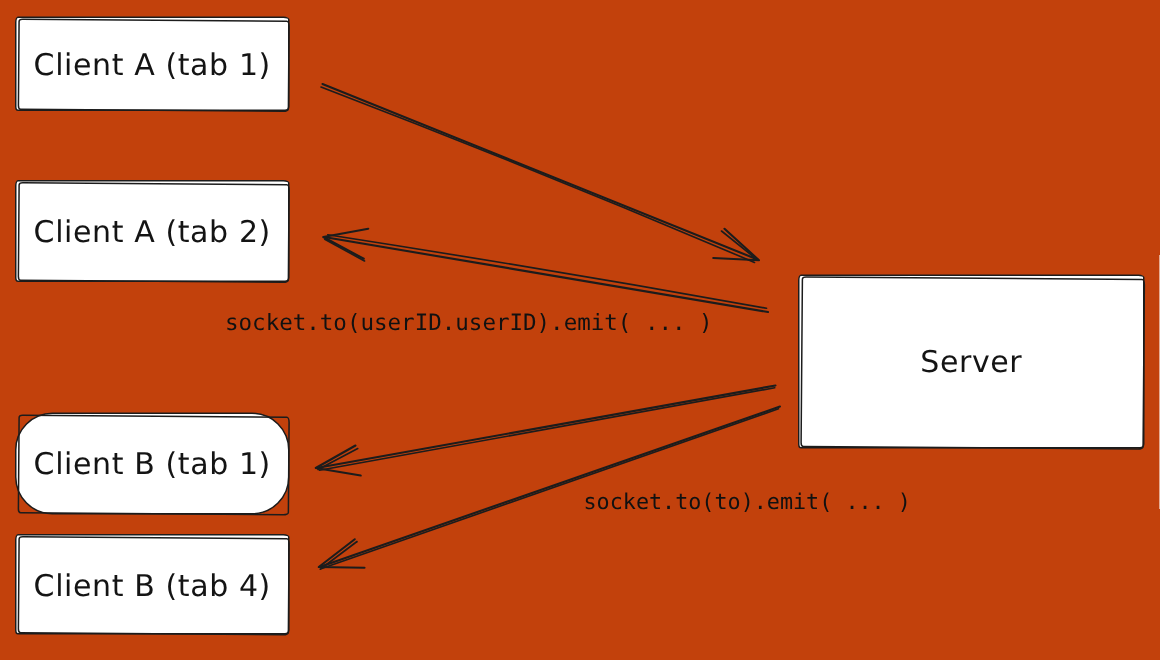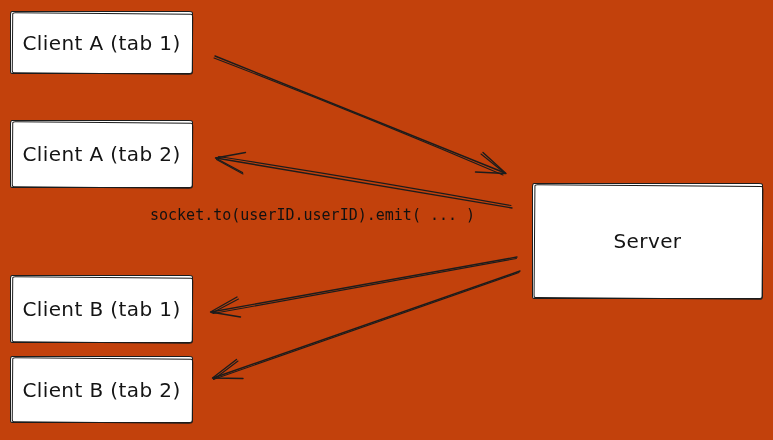--- a/index.html
+++ b/index.html
@@ -54,21 +54,21 @@
   .node-label {
     font-family: "DejaVu Sans", sans-serif;
     font-size: 20px;
     color: #141414;
     letter-spacing: 0.4px;
     white-space: nowrap;
   }
   .node-a1 { left: 10px; top: 11px;  width: 183px; height: 63px; }
   .node-a2 { left: 10px; top: 120px; width: 183px; height: 68px; align-items: center; }
   .node-server { left: 532px; top: 143px; width: 231px; height: 116px; margin-top: 40px; }
-  .node-b1 { left: 10px; top: 275px; width: 183px; height: 68px; }
+  .node-b1 { left: 10px; top: 275px; width: 183px; height: 68px; border-radius: 25px; }
   .node-b2 { left: 10px; top: 356px; width: 183px; height: 67px; }
   .code-label {
     position: absolute;
     font-family: "DejaVu Sans Mono", monospace;
     color: #111111;
     white-space: nowrap;
   }
   .code-label-1 { left: 150px; top: 206px; font-size: 15px; }
   .code-label-2 { left: 389px; top: 327px; font-size: 14.5px; }
 </style>
@@ -118,19 +118,20 @@
 
   <div class="node node-server">
     <span class="node-label">Server</span>
   </div>
 
   <div class="node node-b1">
     <span class="node-label">Client B (tab 1)</span>
   </div>
 
   <div class="node node-b2">
-    <span class="node-label">Client B (tab 2)</span>
+    <span class="node-label">Client B (tab 4)</span>
   </div>
 
   <div class="code-label code-label-1">socket.to(userID.userID).emit( ... )</div>
 
+  <div class="code-label code-label-2">socket.to(to).emit( ... )</div>
 
 </div>
 
 </body></html>

